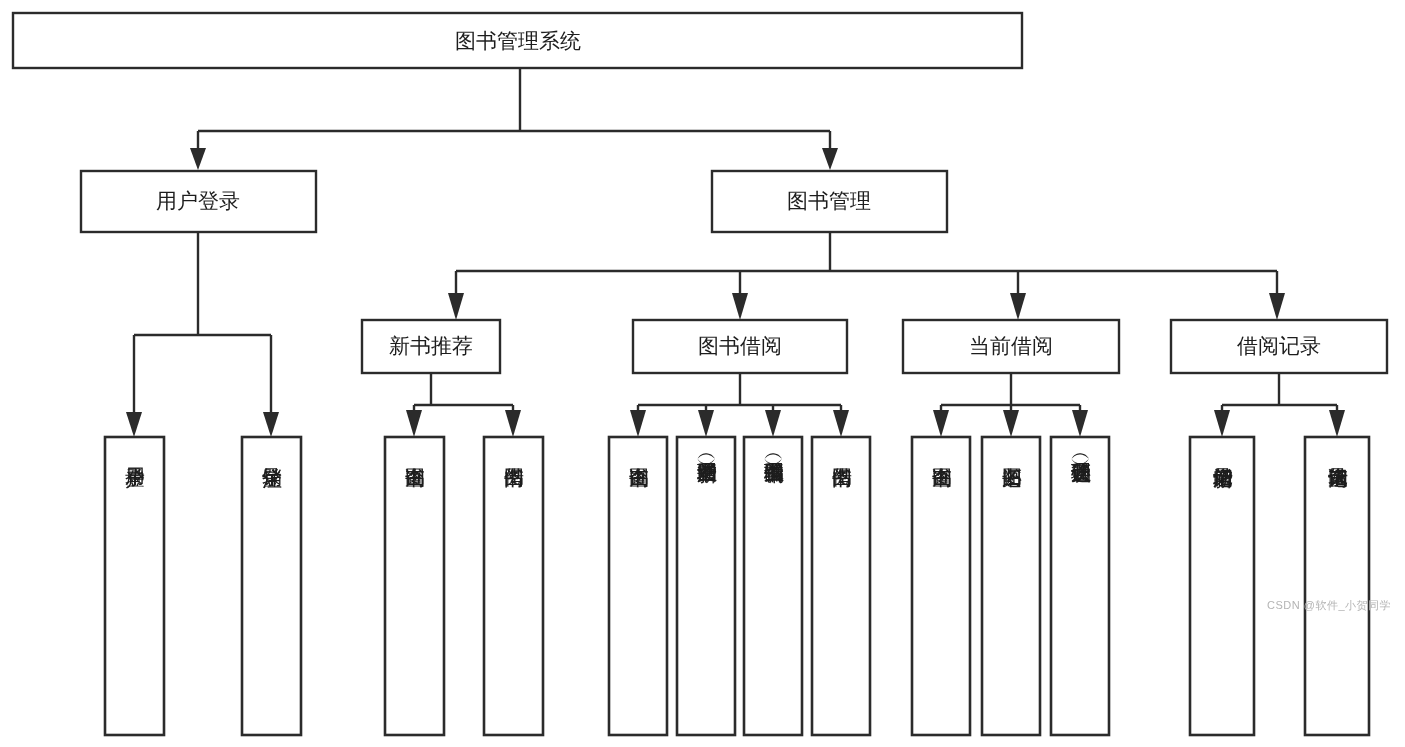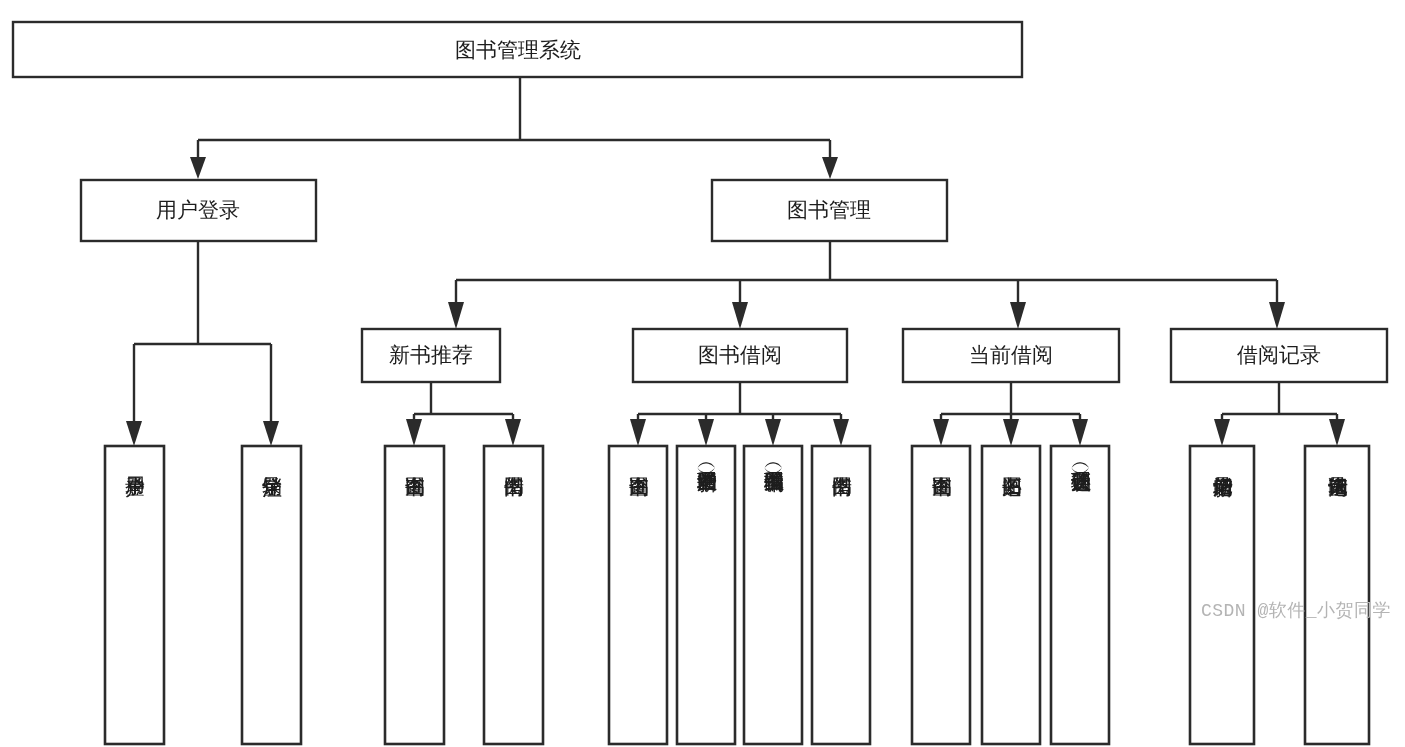--- a/index.html
+++ b/index.html
@@ -11,21 +11,21 @@
   body {
     width: 1405px;
     height: 747px;
     position: relative;
     overflow: hidden;
     font-family: "DejaVu Sans", "Liberation Sans", sans-serif;
   }
   #diagram-root {
     position: absolute;
     left: 0;
-    top: 9px;
+    top: 0;
     width: 1405px;
     height: 619px;
   }
   svg.flow {
     display: block;
     width: 1405px;
     height: 747px;
   }
   .node-box {
     fill: #ffffff;
@@ -53,22 +53,22 @@
     dominant-baseline: middle;
   }
   text.node-label.vertical-label {
     font-size: 20px;
   }
   .watermark {
     position: absolute;
     right: 14px;
     bottom: 6px;
     color: #b4b4b4;
-    font-size: 18px;
-    font-family: Liberation Mono, monospace;
+    font-size: 11px;
+    font-family: Liberation Sans, sans-serif;
     letter-spacing: 0.5px;
     white-space: nowrap;
     user-select: none;
   }
 </style>
 </head>
 <body>
 
 <div id="diagram-root">
   <svg class="flow" viewBox="0 0 1405 747" xmlns="http://www.w3.org/2000/svg">

